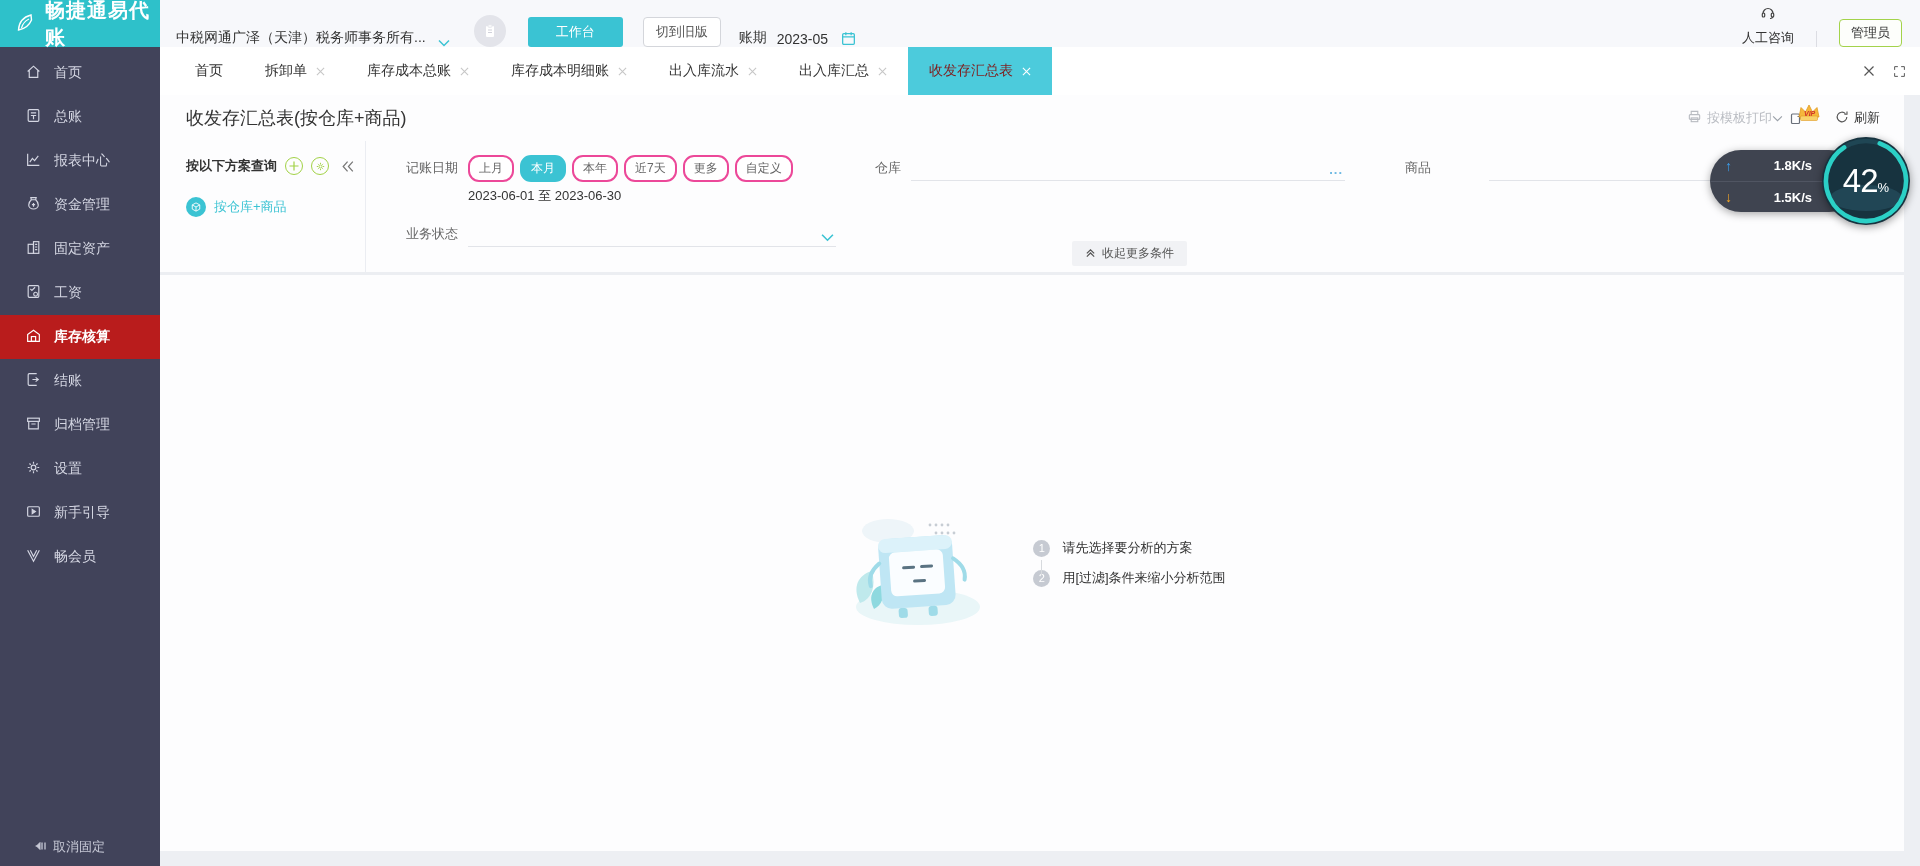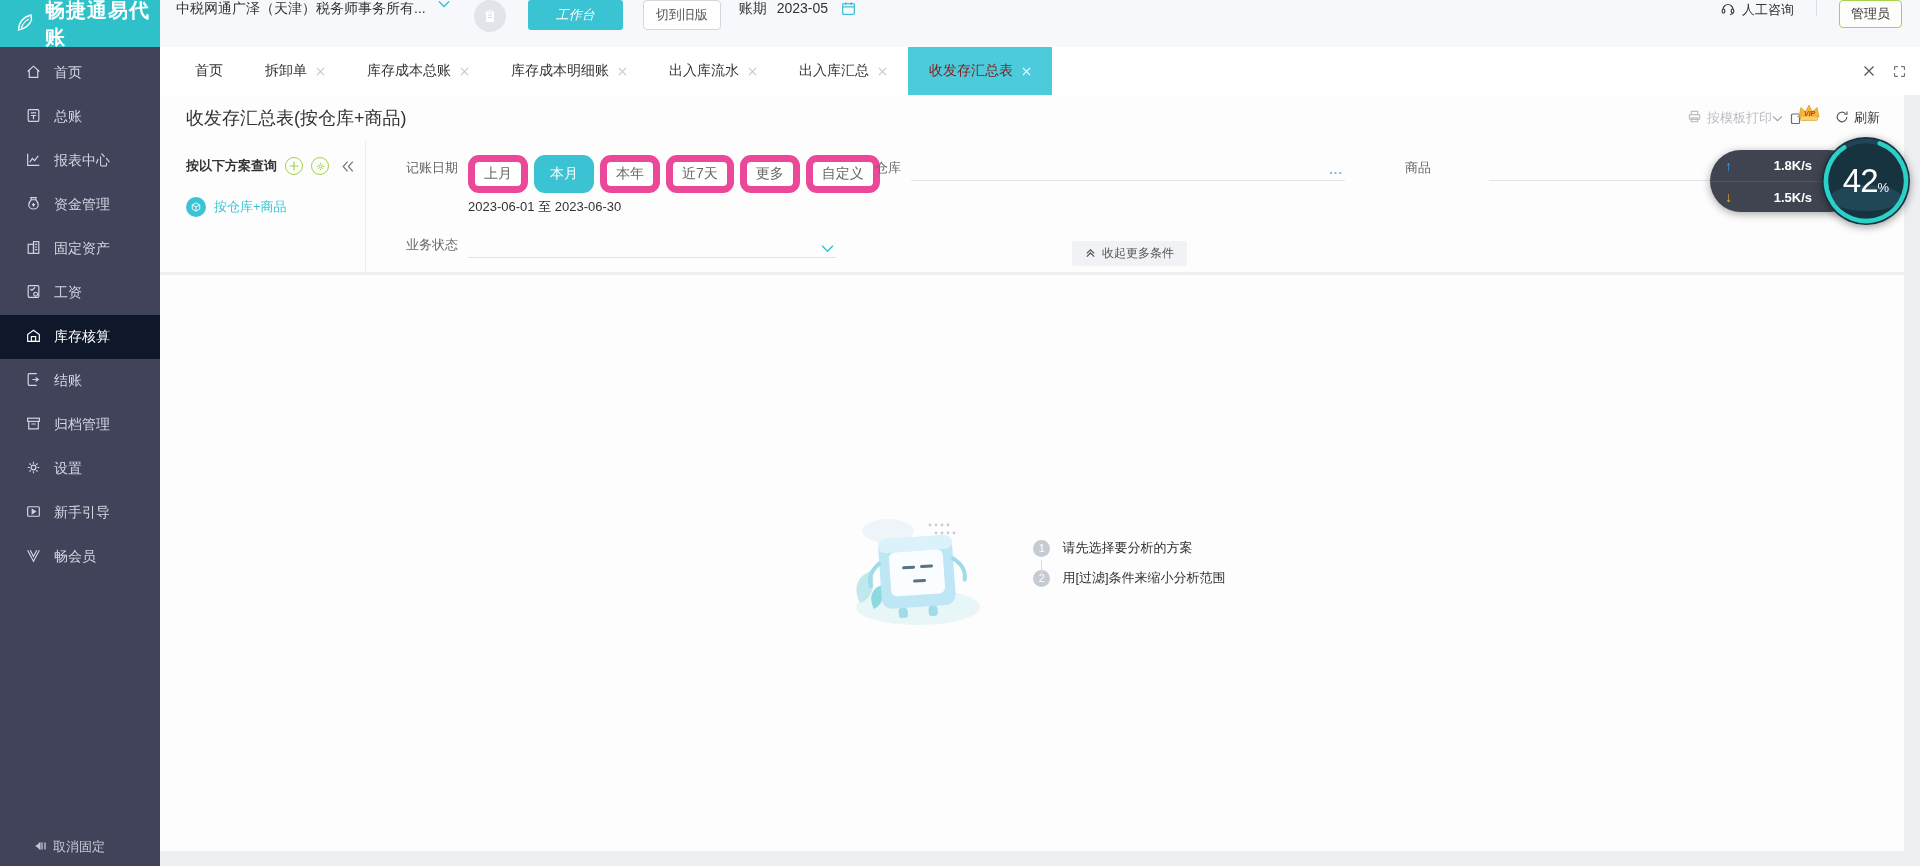--- a/index.html
+++ b/index.html
@@ -5,35 +5,35 @@
   * { margin:0; padding:0; box-sizing:border-box; }
   html,body { width:1920px; height:866px; overflow:hidden; font-family:"Liberation Sans","DejaVu Sans",sans-serif; background:#edeff3; }
 
   
   .sidebar { position:fixed; left:0; top:0; width:160px; height:866px; background:#41435a; z-index:20; }
   .logo { height:47px; background:#2ec1ca; display:flex; align-items:center; padding-left:12px; gap:7px; }
   .logo-text { color:#fff; font-size:20px; font-weight:bold; letter-spacing:1px; }
   .menu { padding-top:4px; }
   .menu-item { height:44px; display:flex; align-items:center; padding-left:25px; gap:12px; color:#d4d6e2; font-size:14px; cursor:pointer; }
   .menu-item svg { flex:0 0 auto; }
-  .menu-item.active { background:#0f172a; color:#fff; }
+  .menu-item.active { background:#b91c1c; color:#fff;font-weight:bold; }
   .unpin { position:absolute; bottom:10px; left:0; width:100%; display:flex; align-items:center; gap:5px; padding-left:34px; color:#c7c9d6; font-size:13px; cursor:pointer; }
 
   
   .main { margin-left:160px; }
-  .topbar { height:47px; background:#f7f8fb; display:flex; align-items:flex-start; padding:0 18px 0 16px; gap:10px; }
+  .topbar { height:47px; background:#f7f8fb; display:flex; align-items:flex-end; padding:0 18px 0 16px; gap:10px; }
   .company { font-size:14px; color:#333; max-width:250px; white-space:nowrap; overflow:hidden; cursor:pointer; }
   .chev { margin-left:2px; cursor:pointer; display:flex; }
   .clip-circle { width:32px; height:32px; border-radius:50%; background:#e3e4ea; display:flex; align-items:center; justify-content:center; margin-left:14px; cursor:pointer; }
-  .btn-workbench { margin-left:12px; background:#3ac3d3; color:#fff; font-size:13px; padding:6px 28px; border:none; border-radius:3px; cursor:pointer;font-style:italic; }
+  .btn-workbench { margin-left:12px; background:#3ac3d3; color:#fff; font-size:13px; padding:6px 28px; border:none; border-radius:3px; cursor:pointer; }
   .btn-old { margin-left:10px; background:#fff; color:#555; font-size:13px; padding:5px 12px; border:1px solid #d4d6db; border-radius:4px; cursor:pointer; }
   .period-label { margin-left:8px; font-size:14px; color:#333; }
   .period-value { font-size:14px; color:#333; cursor:pointer; }
   .spacer { flex:1; }
-  .support { display:flex; align-items:center; gap:6px; font-size:13px; color:#333; cursor:pointer; }
+  .support { display:flex; align-items:center; gap:6px; font-size:13px; color:#333; cursor:pointer;flex-direction:column; }
   .vdiv { width:1px; height:16px; background:#dcdde3; margin:0 12px; }
   .btn-admin { background:#fdfefb; color:#333; font-size:13px; padding:4px 11px; border:1px solid #a3d34a; border-radius:4px; cursor:pointer; }
 
   
   .tabbar { height:48px; background:#fff; display:flex; align-items:stretch; padding-left:14px; }
   .tab { display:flex; align-items:center; gap:9px; padding:0 21px; font-size:14px; color:#333; cursor:pointer; }
   .tab .x { display:flex; opacity:.55; }
   .tab.active { background:#4ccbdc; color:#7f1d1d; }
   .tab.active .x { opacity:1; }
   .tab-tools { margin-left:auto; display:flex; align-items:center; gap:18px; padding-right:14px; color:#555; }
@@ -65,21 +65,21 @@
   .plan-item-label { color:#3bc3d3; font-size:13px; }
 
   .filter-fields { flex:1; padding:14px 0 0 40px; }
   .f-row { display:flex; }
   .f-label { font-size:13px; color:#666; width:62px; flex:0 0 auto; padding-top:4px; }
   .f-label.short { width:36px; }
   .f-col1 { width:455px; flex:0 0 auto; }
   .f-col2 { width:470px; flex:0 0 auto; display:flex; margin-left:14px; }
   .f-col3 { flex:1; display:flex; margin-left:60px; padding-right:4px;gap:48px; }
   .chips { display:flex; gap:6px; flex-wrap:nowrap; }
-  .chip { font-size:14px; color:#666; background:#fff; border:7px solid #ec4899; border-radius:11px; padding:3px 9px; cursor:pointer; white-space:nowrap; }
+  .chip { font-size:12px; color:#666; background:#fff; border:2px solid #ec4899; border-radius:11px; padding:3px 9px; cursor:pointer; white-space:nowrap; }
   .chip.selected { background:#3bc3d3; border-color:#3bc3d3; color:#fff; }
   .date-range { margin-left:62px; margin-top:5px; font-size:13px; color:#333; cursor:pointer; }
   .underline { flex:1; border-bottom:1px solid #e2e4e9; height:26px; position:relative; cursor:text; }
   .dots { position:absolute; right:2px; bottom:3px; color:#6db9e3; font-size:13px; font-weight:bold; letter-spacing:1px; cursor:pointer; }
   .status-row { display:flex; margin-top:16px; }
   .status-underline { width:368px; flex:0 0 auto; }
   .dd-chev { position:absolute; right:2px; bottom:4px; cursor:pointer; display:flex; }
   .collapse-pill { position:absolute; bottom:6px; left:50%; margin-left:40px; background:#f1f2f5; color:#555; font-size:12px; padding:4px 13px; display:flex; align-items:center; gap:6px; cursor:pointer; border-radius:2px; }
 
   

